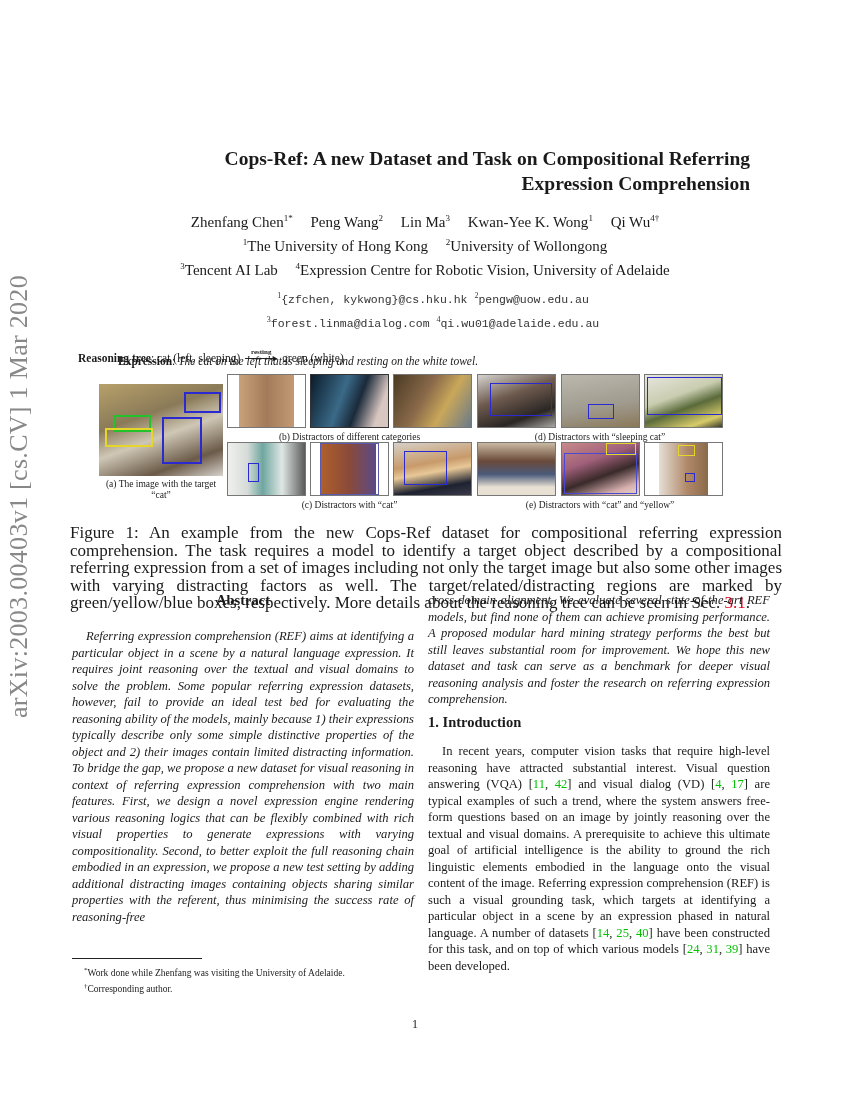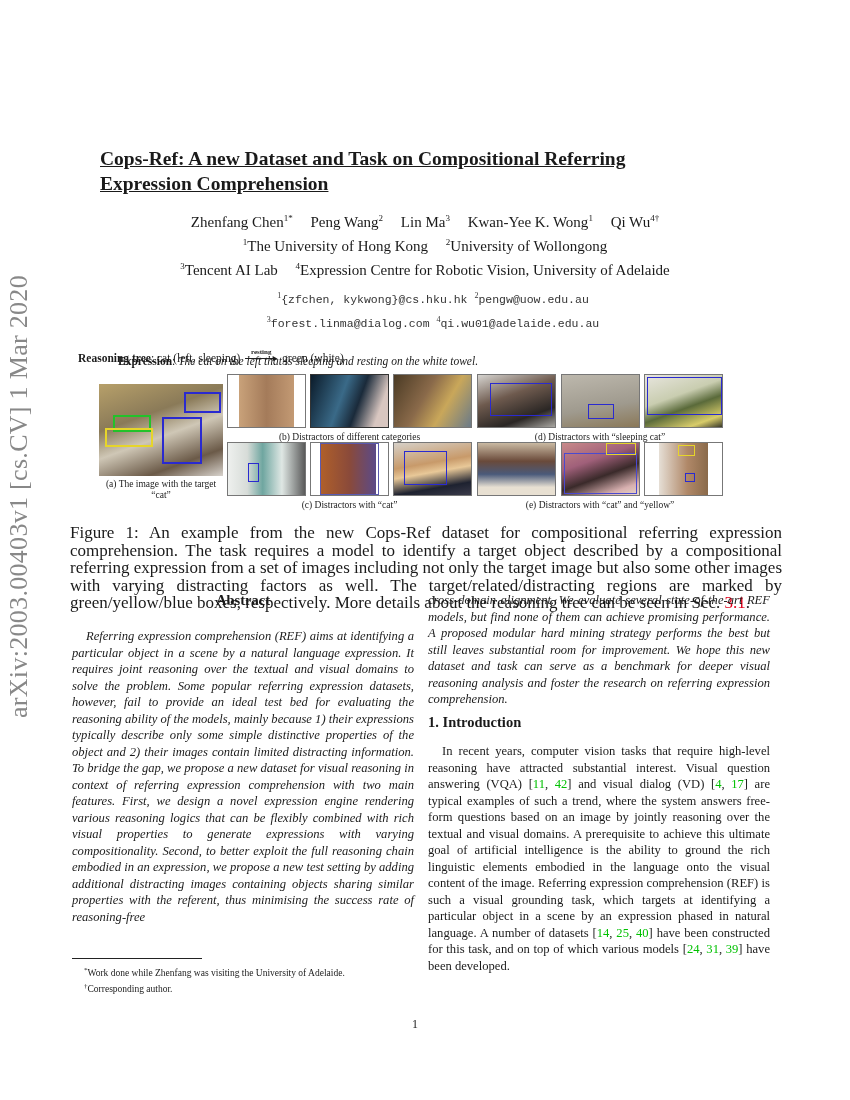--- a/index.html
+++ b/index.html
@@ -1,18 +1,18 @@
 <!DOCTYPE html>
 <html><head>
 <meta charset="utf-8">
 <style>
   html, body { margin:0; padding:0; background:#fff; }
   body { width:850px; height:1100px; position:relative; overflow:hidden; font-family:"Liberation Serif", serif; color:#1a1a1a; }
   .abs { position:absolute; }
-  .title { left:100px; width:650px; top:146px; text-align:left; font-weight:bold; font-size:19.5px; line-height:25px;text-decoration:underline; }
+  .title { left:100px; width:650px; top:146px; text-align:right; font-weight:bold; font-size:19.5px; line-height:25px; }
   .authors { left:80px; width:690px; top:208px; text-align:center; font-size:15px; line-height:20px; }
   .authors sup { font-size:9px; }
   .authors .sp { display:inline-block; width:14px; }
   .emails { left:88px; width:690px; top:286px; text-align:center; font-family:"Liberation Mono", monospace; font-size:11.5px; line-height:20px; color:#333; }
   .emails sup { font-family:"Liberation Serif", serif; font-size:8px; }
   .arxiv { left:4px; top:718px; transform-origin:0 0; transform:rotate(-90deg); font-size:26px; color:#888; white-space:nowrap; letter-spacing:0.3px; }
   .rtree { left:78px; top:338px; font-size:11.5px; line-height:16px; white-space:nowrap; }
   .rtree b { font-weight:bold; }
   .arrow { display:inline-block; position:relative; width:32px; height:10px; vertical-align:middle; margin:16px 2px;font-weight:bold; }
   .arrow .lbl { position:absolute; top:-10px; left:0; width:32px; text-align:center; font-size:7px; }

